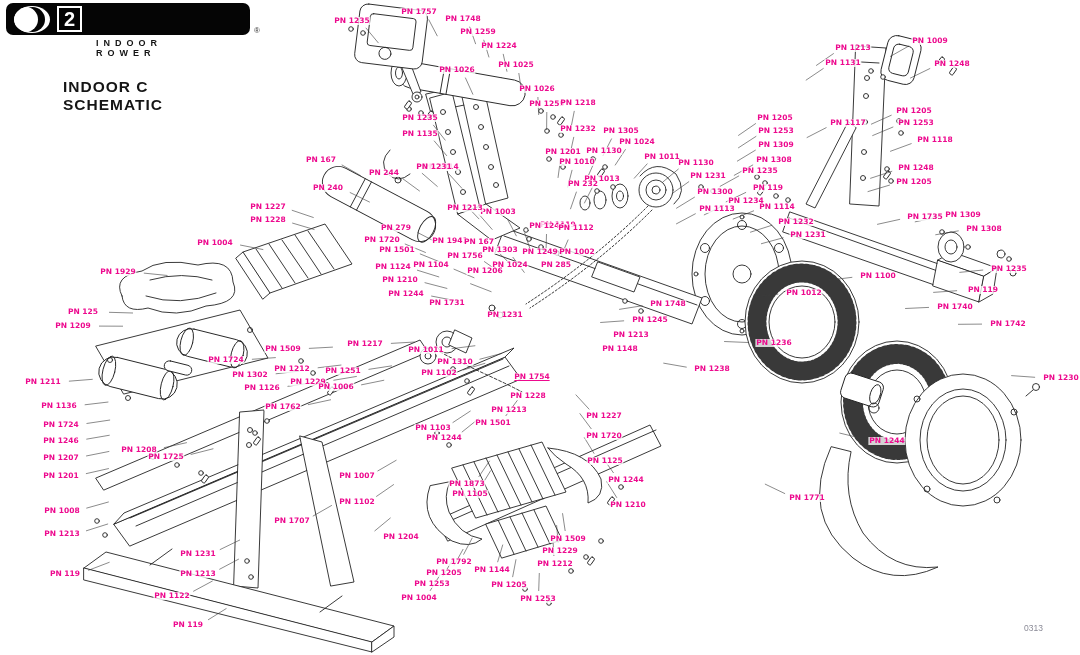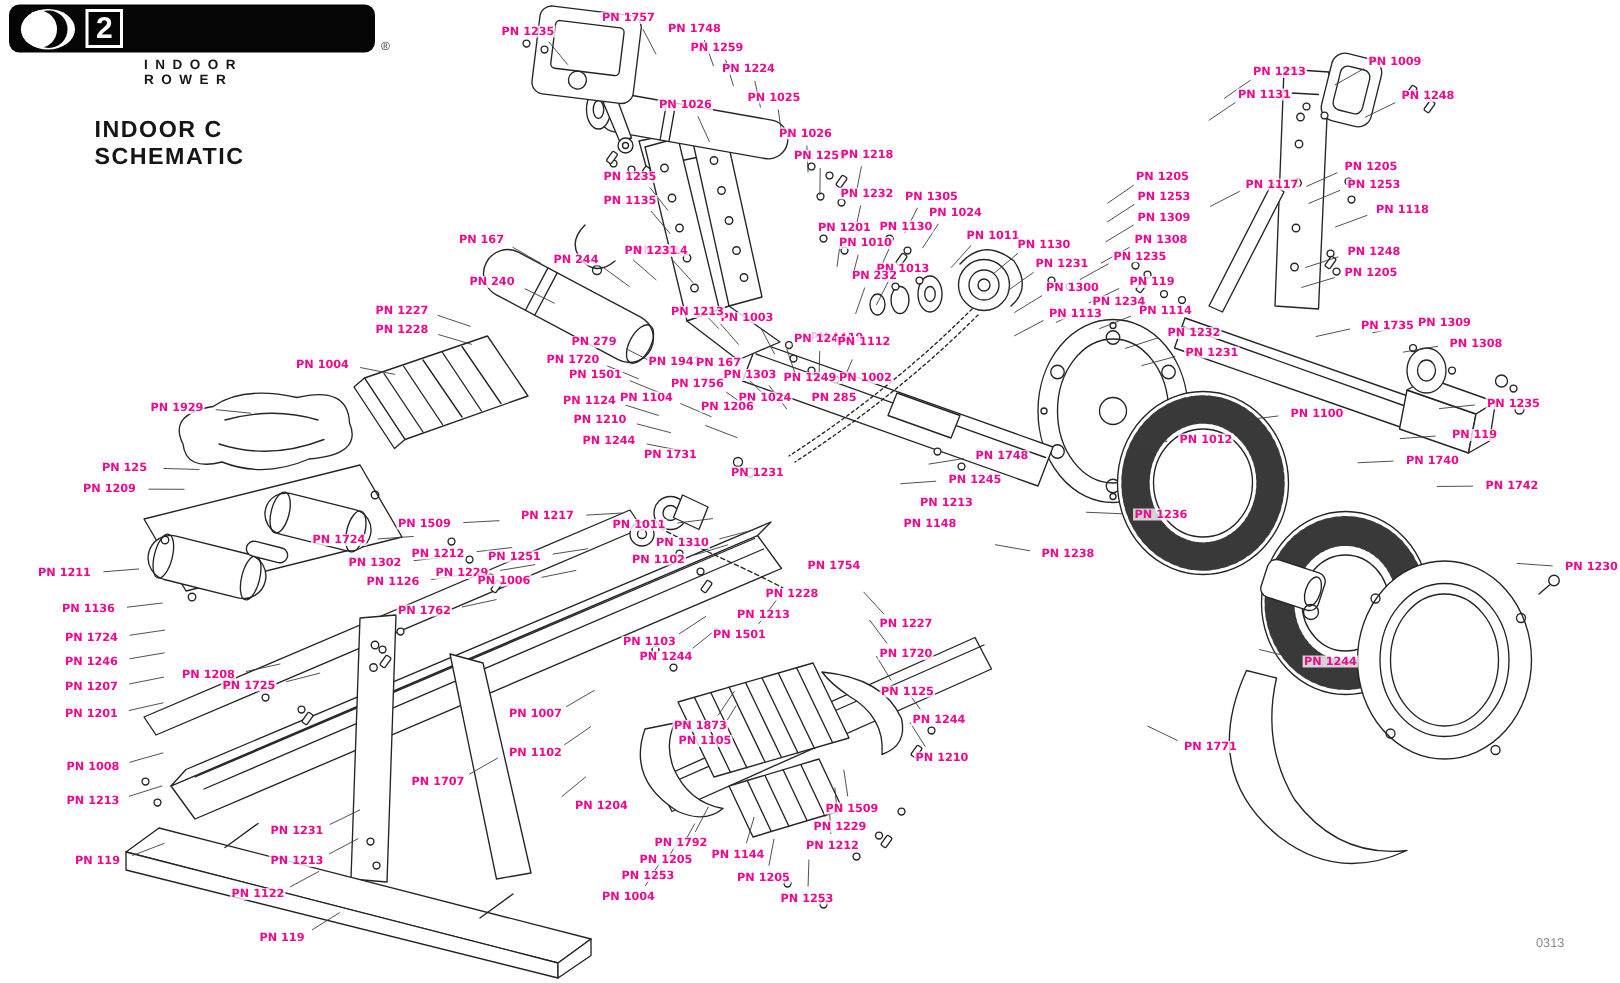--- a/index.html
+++ b/index.html
@@ -598,21 +598,21 @@
       <div class="part-label" style="left: 172px; top: 596px;">PN 1122</div>
       <div class="part-label" style="left: 188px; top: 625px;">PN 119</div>
       <div class="part-label" style="left: 198px; top: 554px;">PN 1231</div>
       <div class="part-label" style="left: 198px; top: 574px;">PN 1213</div>
       <div class="part-label" style="left: 292px; top: 521px;">PN 1707</div>
       <div class="part-label" style="left: 357px; top: 476px;">PN 1007</div>
       <div class="part-label" style="left: 357px; top: 502px;">PN 1102</div>
       <div class="part-label" style="left: 357px; top: 537px; margin-left: 44px;">PN 1204</div>
       <div class="part-label" style="left: 433px; top: 428px;">PN 1103</div>
       <div class="part-label" style="left: 444px; top: 438px;">PN 1244</div>
-      <div class="part-label" style="left: 556px; top: 377px;">PN 1754</div>
+      <div class="part-label" style="left: 532px; top: 377px; text-decoration: underline;">PN 1754</div>
       <div class="part-label" style="left: 528px; top: 396px;">PN 1228</div>
       <div class="part-label" style="left: 509px; top: 410px;">PN 1213</div>
       <div class="part-label" style="left: 493px; top: 423px;">PN 1501</div>
       <div class="part-label" style="left: 604px; top: 416px;">PN 1227</div>
       <div class="part-label" style="left: 604px; top: 436px;">PN 1720</div>
       <div class="part-label" style="left: 605px; top: 461px;">PN 1125</div>
       <div class="part-label" style="left: 467px; top: 484px;">PN 1873</div>
       <div class="part-label" style="left: 470px; top: 494px;">PN 1105</div>
       <div class="part-label" style="left: 626px; top: 480px;">PN 1244</div>
       <div class="part-label" style="left: 628px; top: 505px;">PN 1210</div>

